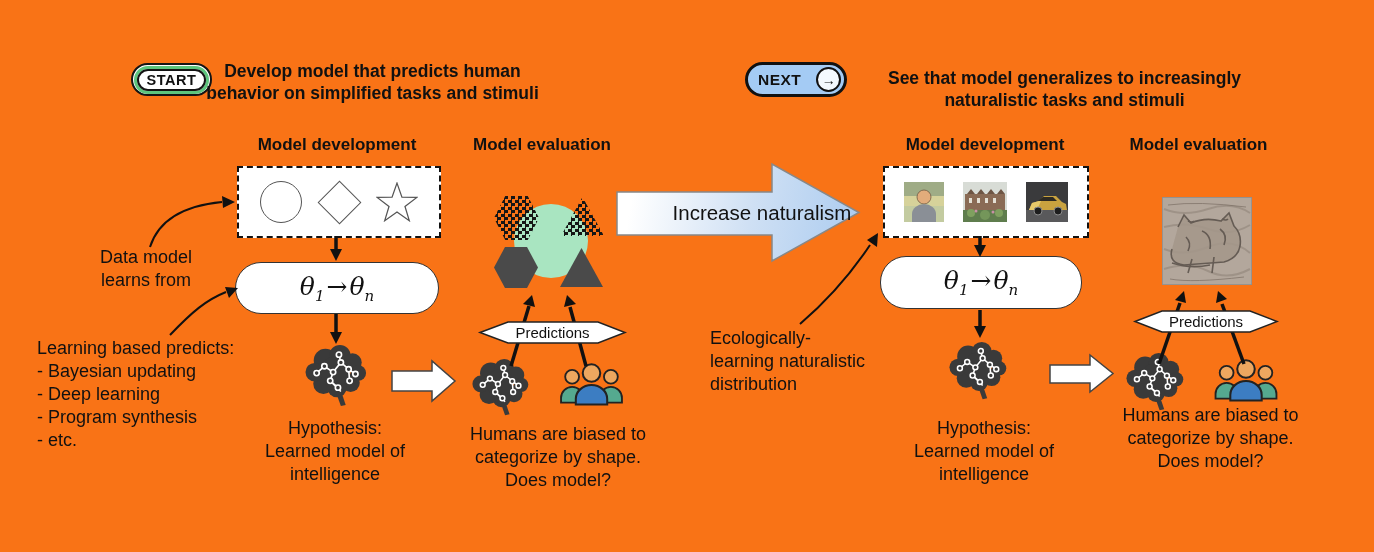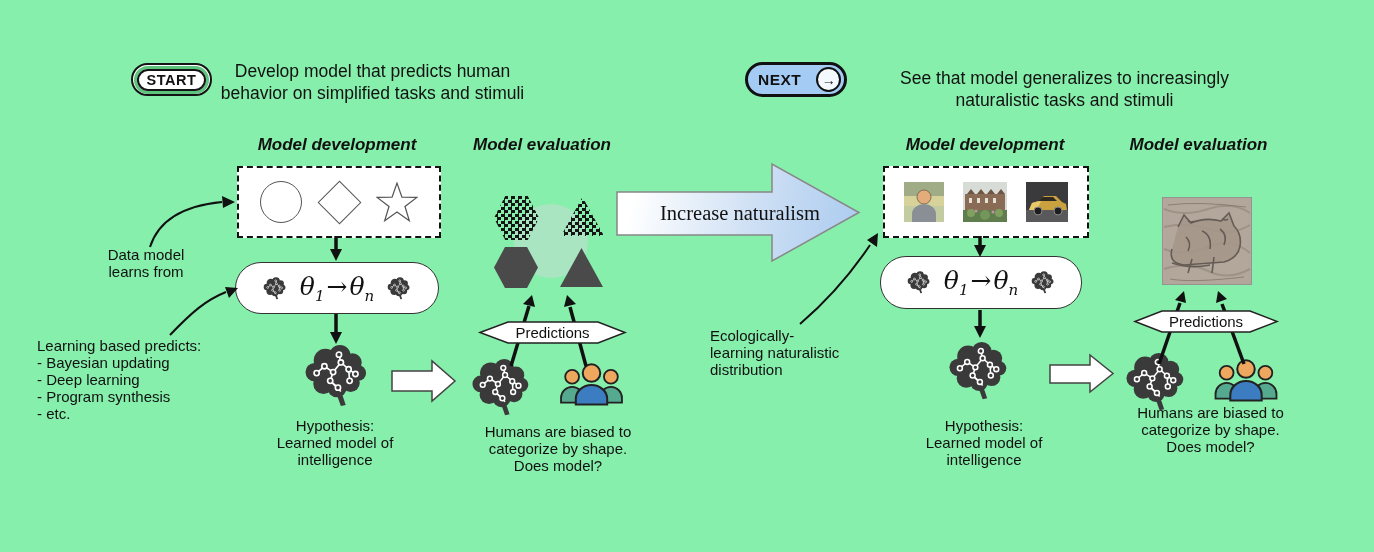--- a/index.html
+++ b/index.html
@@ -1,38 +1,38 @@
 <!DOCTYPE html>
 <html><head>
 <meta charset="utf-8">
 <style>
   html,body{margin:0;padding:0;background:#fff;}
   .canvas{
-    position:relative;width:1374px;height:552px;overflow:hidden;background:#86efac;
+    position:relative;width:1374px;height:552px;overflow:hidden;background:#f97316;
     font-family:"Liberation Sans",sans-serif;color:#111;
   }
   .abs{position:absolute;}
   .pre{white-space:pre-line;}
   .ctr{text-align:center;}
-  .heading{font-weight:normal;font-size:17.5px;line-height:22px;text-align:center;}
-  .coltitle{font-weight:bold;font-size:17px;font-style:italic;}
-  .bodytxt{font-size:15px;line-height:17px;}
+  .heading{font-weight:bold;font-size:17.5px;line-height:22px;text-align:center;}
+  .coltitle{font-weight:bold;font-size:17px;}
+  .bodytxt{font-size:18px;line-height:23px;}
   
   .startOuter{border:2.5px solid #141414;border-radius:18px;background:#fff;}
   .startGreen{border:3.5px solid #5DC47D;border-radius:14px;margin:0.5px;}
   .startInner{border:2px solid #141414;border-radius:11px;padding:1px 8px;font-weight:bold;font-size:14.5px;letter-spacing:.5px;}
   .nextBadge{border:3px solid #111;border-radius:18px;background:#A4CBF4;display:flex;align-items:center;gap:15px;padding:2px 3px 2px 10px;}
   .nextTxt{font-weight:bold;font-size:15.5px;letter-spacing:.5px;}
   .nextCircle{width:21px;height:21px;border:2.5px solid #111;border-radius:50%;background:#F4F9FE;display:flex;align-items:center;justify-content:center;font-weight:bold;font-size:14px;line-height:1;}
   
   .dashedBox{border:2.5px dashed #111;display:flex;align-items:center;justify-content:space-evenly;background:#fff;}
   .circleShape{width:40px;height:40px;border:1.3px solid #555;border-radius:50%;}
   .diamondShape{width:29px;height:29px;border:1.3px solid #555;transform:rotate(45deg);}
   
-  .pill{border:1.4px solid #333;border-radius:26px;background:#fff;display:flex;align-items:center;justify-content:center;gap:13px;}
+  .pill{border:1.4px solid #333;border-radius:26px;background:#fff;display:flex;align-items:center;justify-content:center;gap:13px;flex-direction:column;}
   .thetaGroup{font-family:"DejaVu Serif",serif;font-style:italic;font-size:25px;}
   .thetaGroup sub{font-size:15px;}
   .thetaGroup .arr{font-style:normal;padding:0 2px;}
   
   .greenCircle{border-radius:50%;background:#A9E5C1;}
   .checker{background:repeating-conic-gradient(#161616 0% 25%, transparent 0% 50%);background-size:7px 7px;}
   .hexClip{clip-path:polygon(25% 0%,75% 0%,100% 50%,75% 100%,25% 100%,0% 50%);}
   .triClip{clip-path:polygon(50% 0%,100% 100%,0% 100%);}
   .darkFill{background:#4A4A4A;}
   
@@ -312,15 +312,15 @@
     <polygon points="1135,321.5 1162,311 1250,311 1277,321.5 1250,332 1162,332" fill="#fff" stroke="#222" stroke-width="1.5"></polygon>
 
     <polygon points="392,371 432,371 432,361 455,381 432,401 432,391 392,391" fill="#fff" stroke="#444" stroke-width="1.5"></polygon>
     <polygon points="1050,365 1090,365 1090,355 1113,373.5 1090,392 1090,383 1050,383" fill="#fff" stroke="#444" stroke-width="1.5"></polygon>
 
     <polygon points="617,192 772,192 772,164 859,212.5 772,261 772,235 617,235" fill="none" stroke="#888" stroke-width="1.5"></polygon>
   </svg>
 
   <div class="abs predLabel ctr" style="left:480px;top:322px;width:145px;">Predictions</div>
   <div class="abs predLabel ctr" style="left:1135px;top:311px;width:142px;">Predictions</div>
-  <div class="abs naturalismLabel ctr" style="left:625px;top:200px;width:230px;font-family:Liberation Serif, serif;">Increase naturalism</div>
+  <div class="abs naturalismLabel ctr" style="left:647px;top:200px;width:230px;">Increase naturalism</div>
 
 </div>
 
 </body></html>

